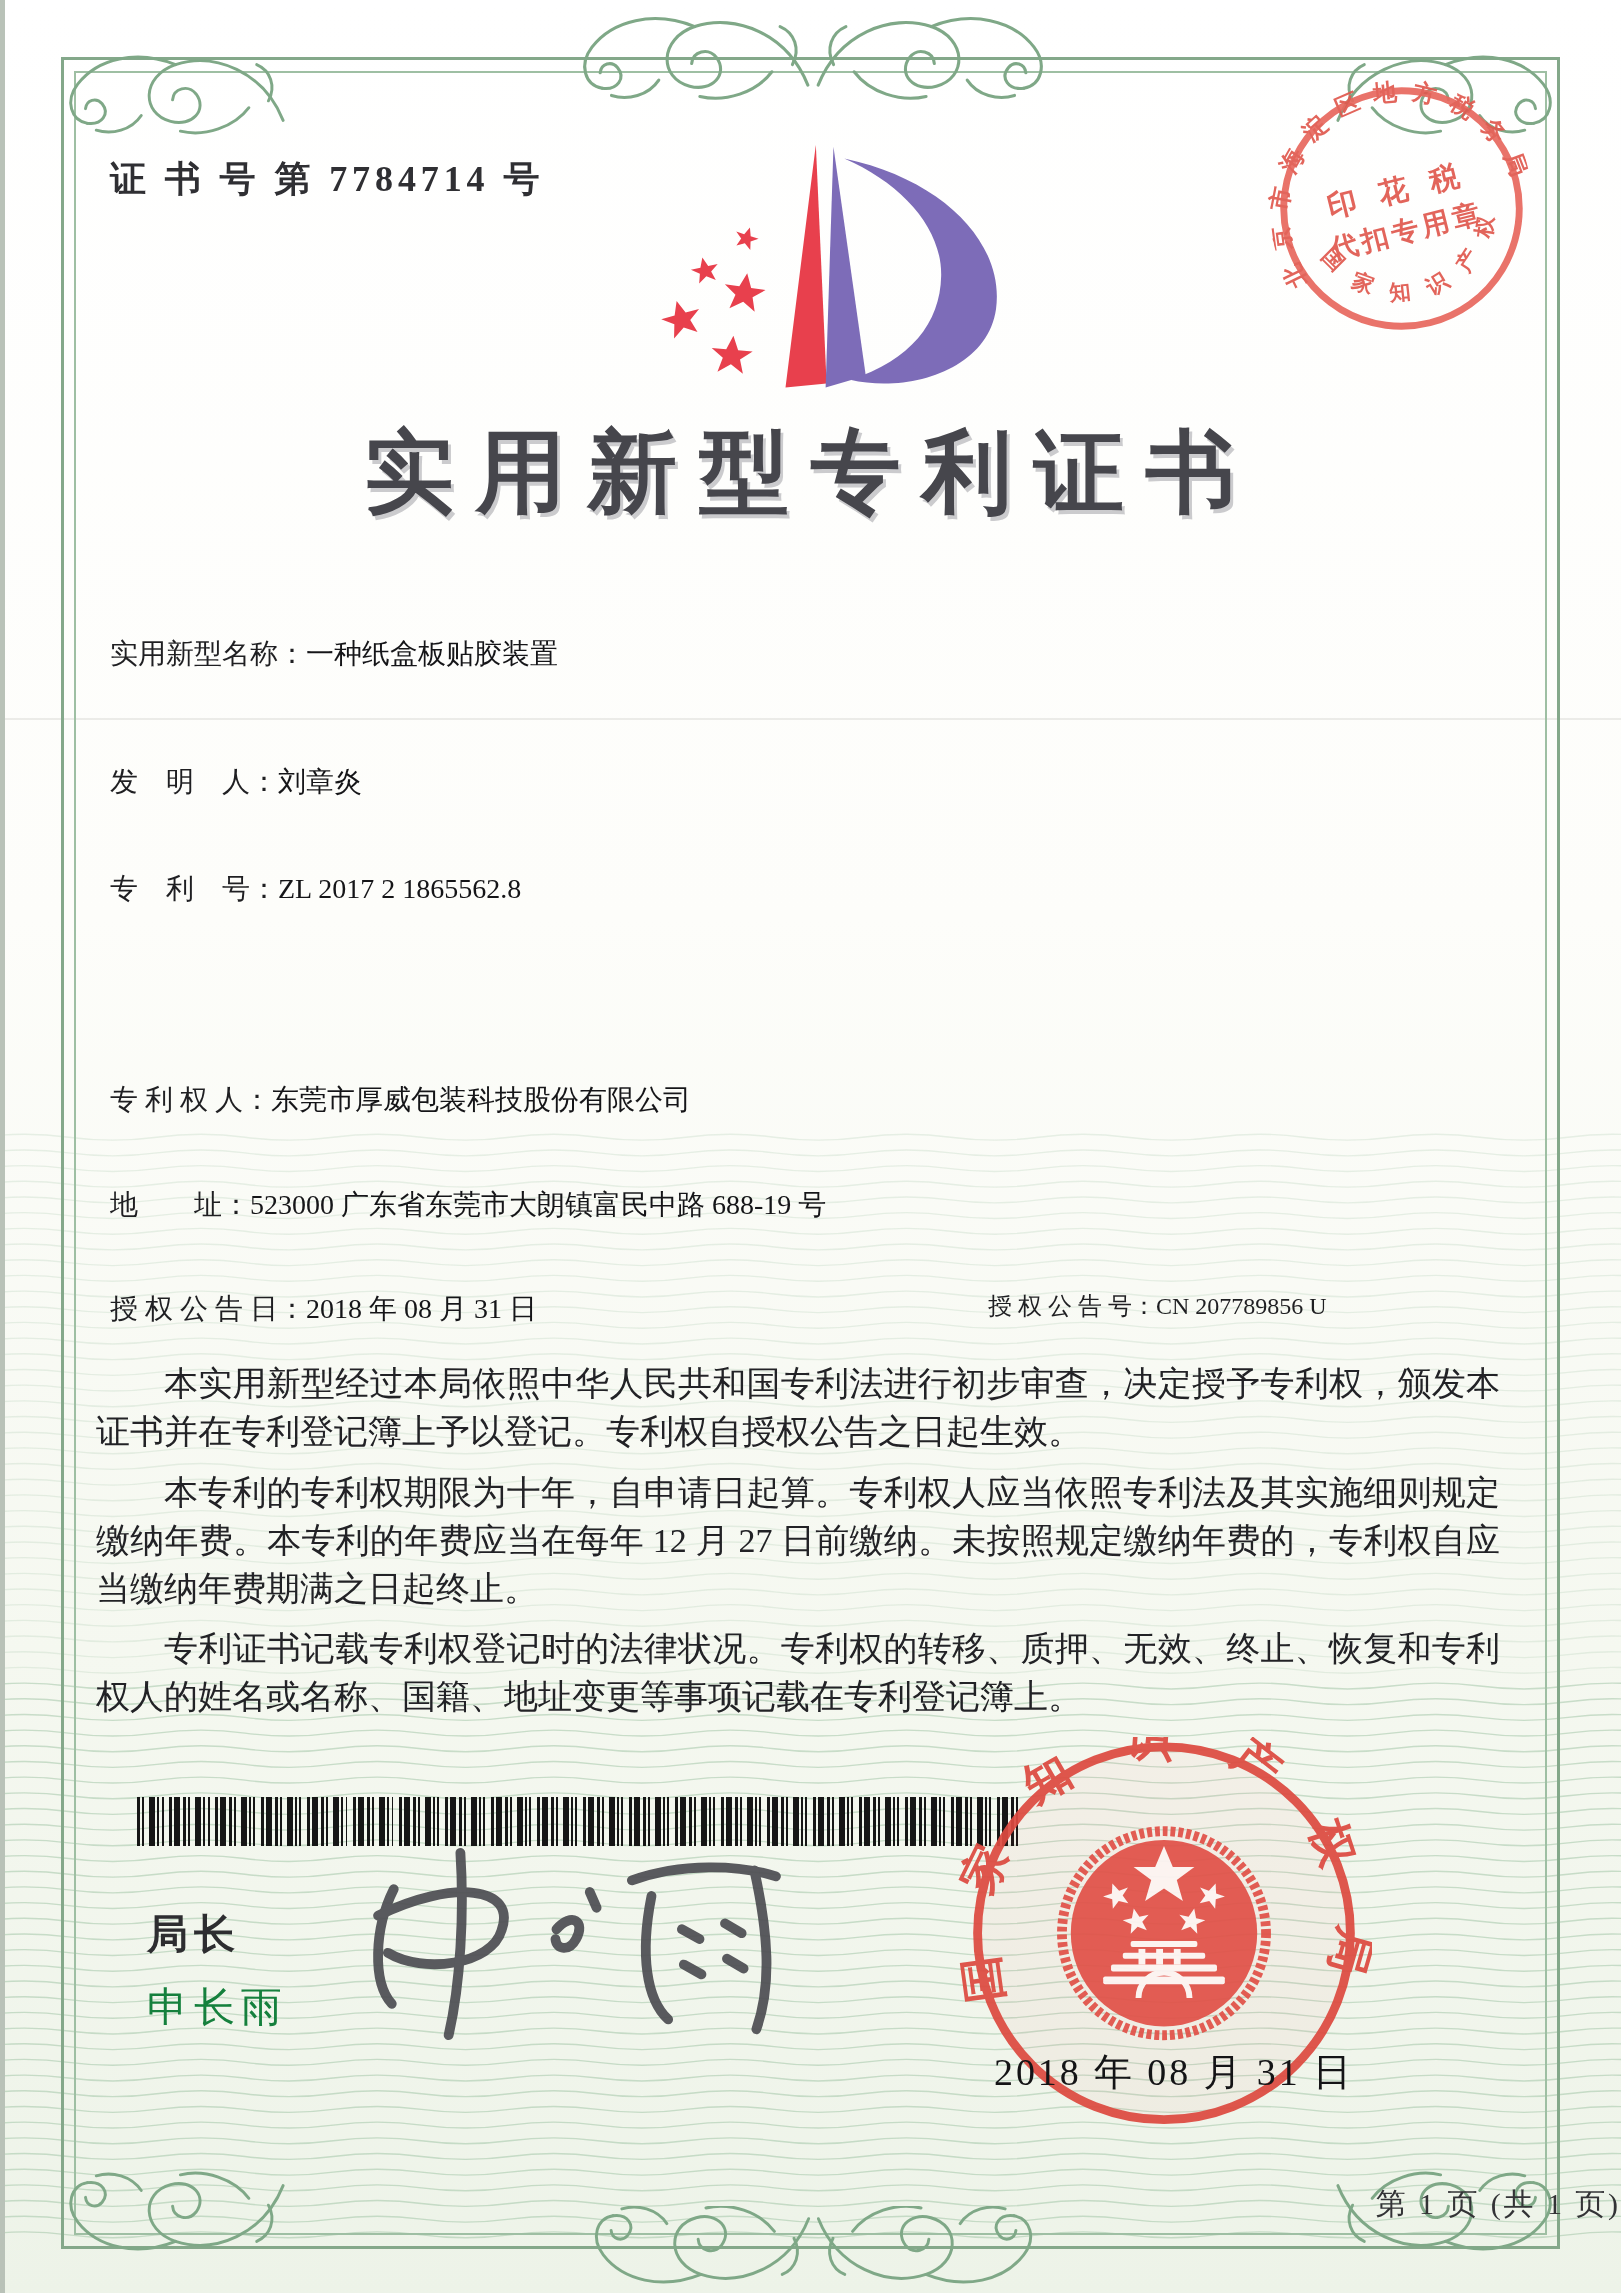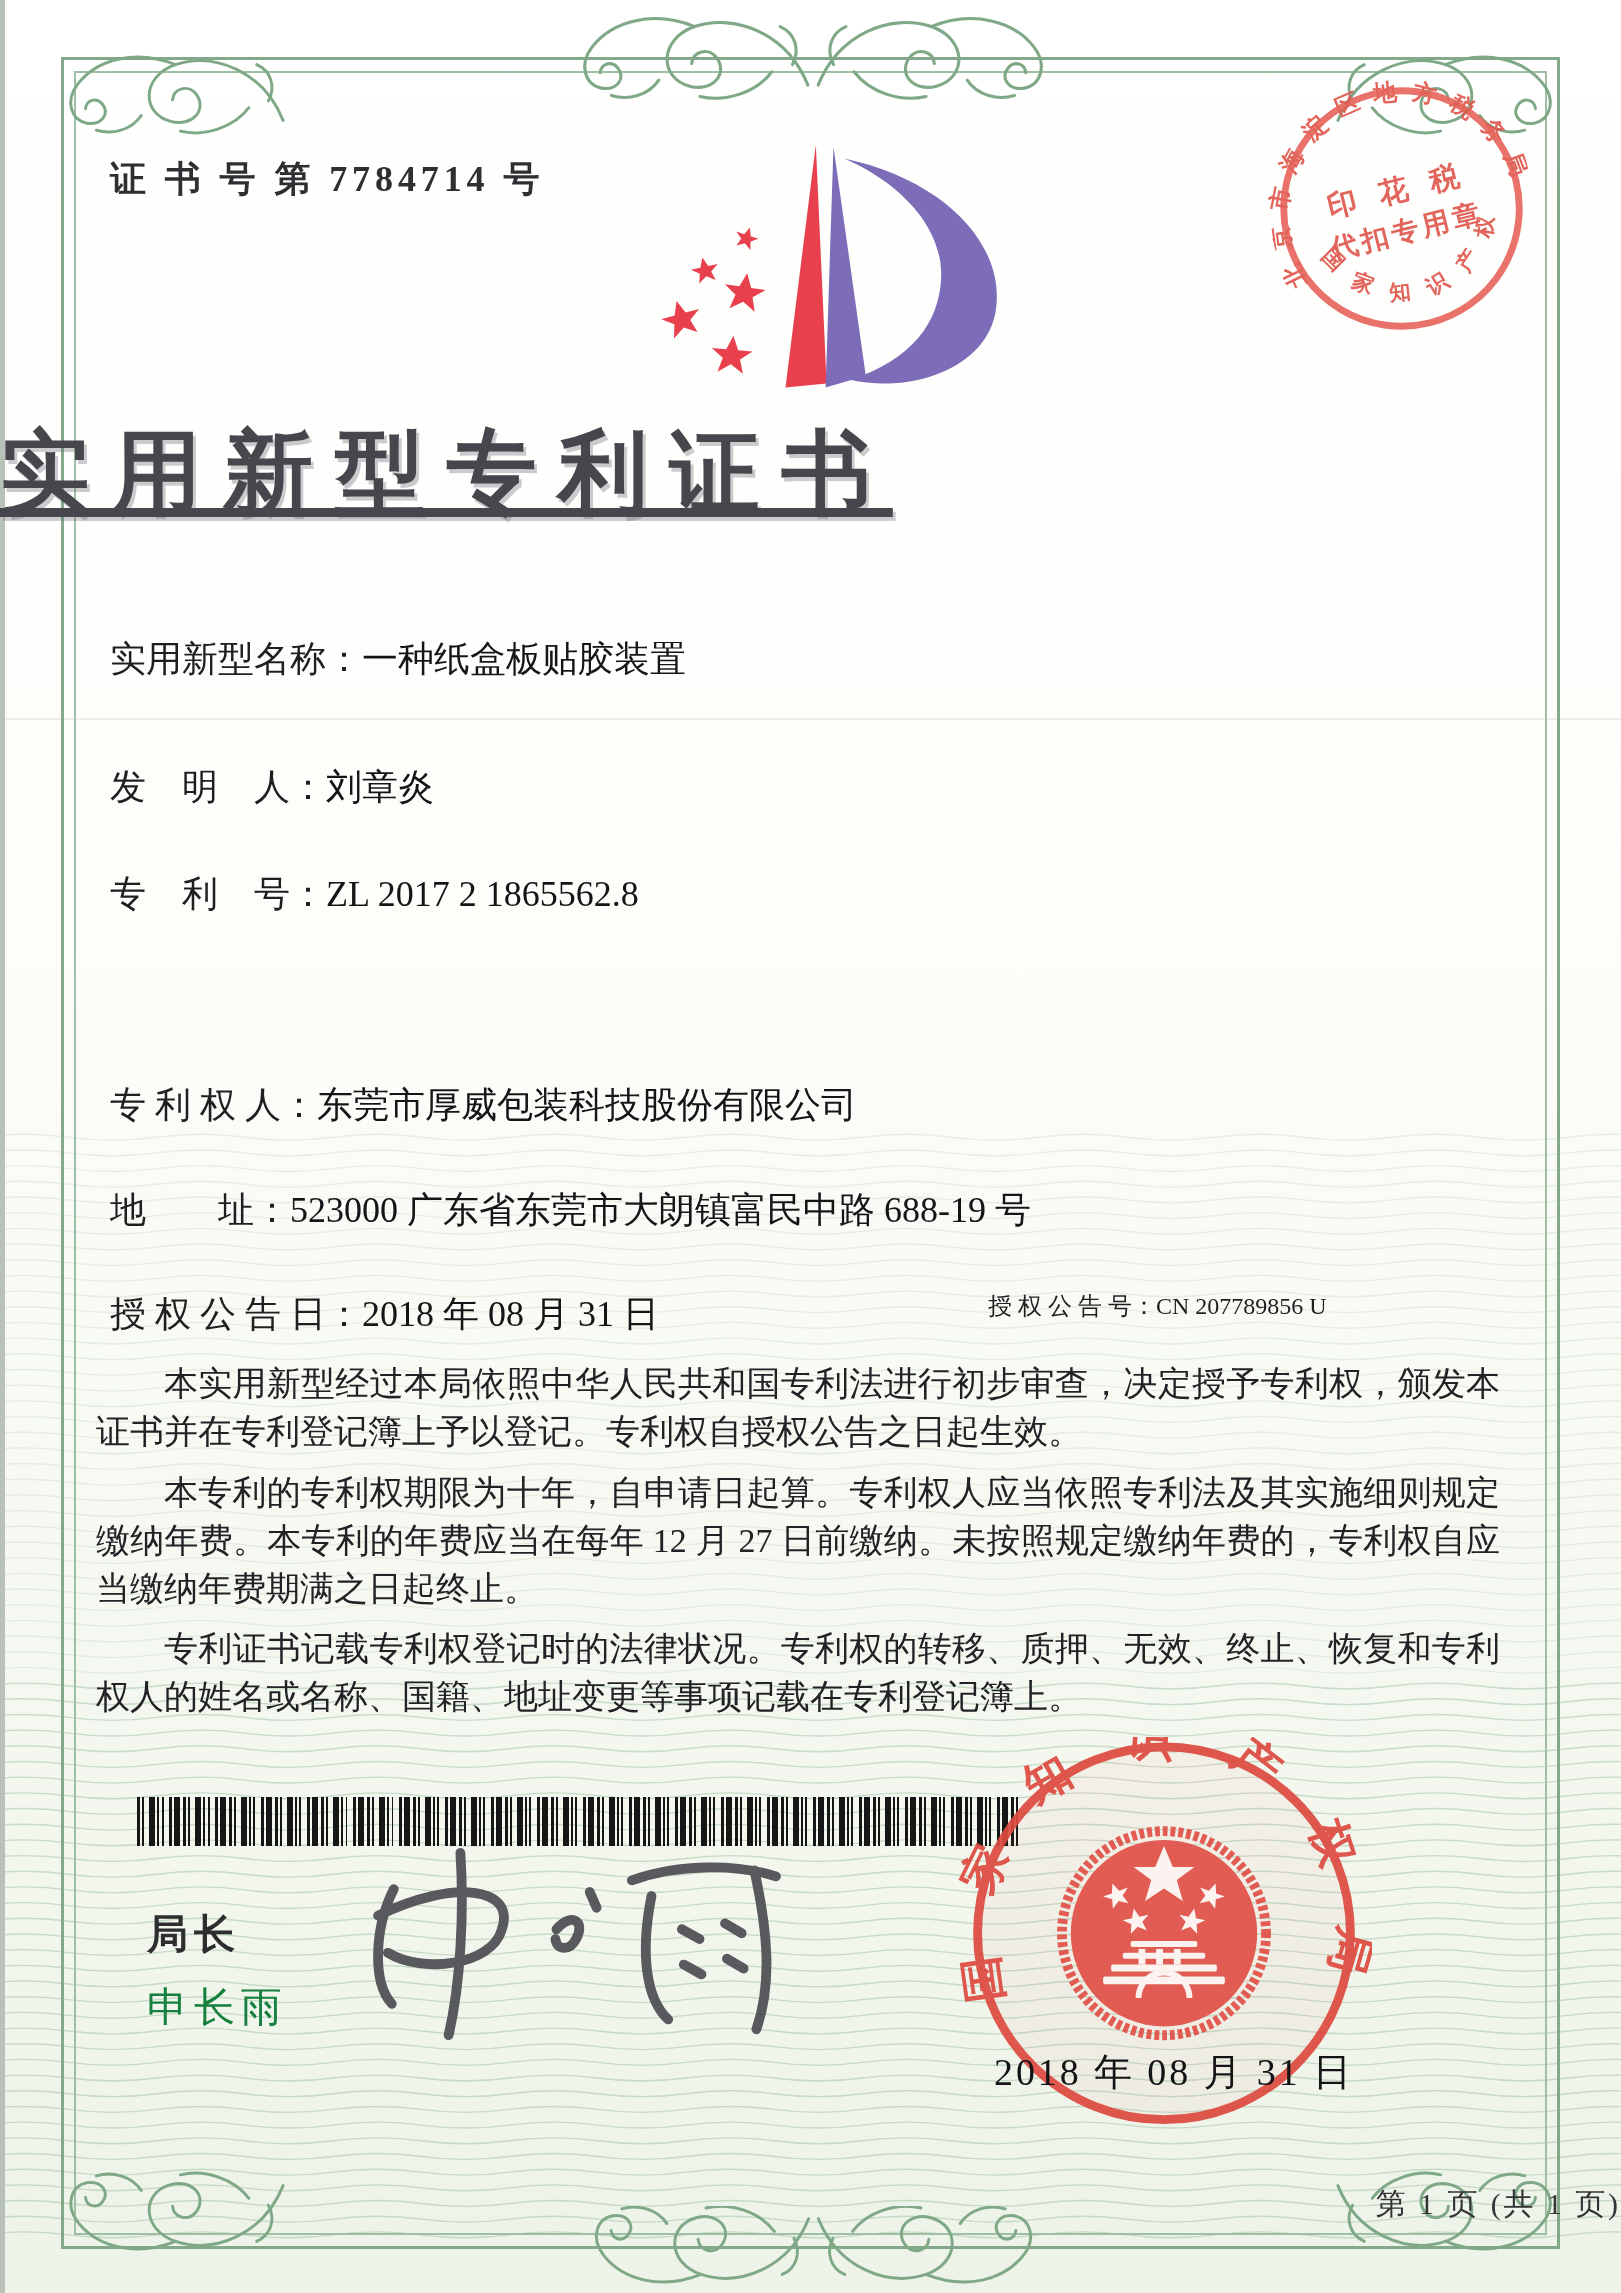--- a/index.html
+++ b/index.html
@@ -13,23 +13,23 @@
   
   .scan-edge-left{position:absolute;left:0;top:0;width:4.9px;height:2294px;background:#b9c2b8;z-index:3;}
   .scan-line{position:absolute;left:0;top:718px;width:1621px;height:2px;background:#d9d9d6;opacity:.5;z-index:1;}
   
   .frame-outer{position:absolute;left:61px;top:57px;right:61px;bottom:45px;border:3.9px solid #84a88a;z-index:1;}
   .frame-inner{position:absolute;left:74px;top:71px;right:74px;bottom:59px;border:2px solid #9ebfa3;z-index:1;}
   .ornament{position:absolute;z-index:2;}
   
   .content{position:absolute;left:0;top:0;width:1621px;height:2294px;z-index:4;}
   .cert-number{position:absolute;left:110px;top:155px;font-size:36px;letter-spacing:4.9px;color:#2f2f33;font-weight:bold;}
-  .page-title{position:absolute;left:0;top:412px;width:1621px;font-size:90px;font-weight:bold;
-    letter-spacing:21.6px;color:#46464c;text-shadow:2.9px 3.9px 0 rgba(110,110,118,.35);text-decoration:underline;}
-  .row{position:absolute;left:110px;font-size:36px;color:#1f1f22;white-space:nowrap;}
+  .page-title{position:absolute;left:0;top:412px;width:1621px;text-align:center;font-size:90px;font-weight:bold;
+    letter-spacing:21.6px;color:#46464c;text-shadow:2.9px 3.9px 0 rgba(110,110,118,.35);}
+  .row{position:absolute;left:110px;font-size:28px;color:#1f1f22;white-space:nowrap;}
   .row .lab{color:#1f1f22;}
   .row .val{color:#151518;}
   .row7r{position:absolute;left:988px;font-size:24px;color:#1f1f22;white-space:nowrap;}
   .paras{position:absolute;left:96px;top:1360px;width:1404px;font-size:34px;line-height:48px;
     color:#222226;text-align:justify;}
   .paras p{margin:0 0 12.7px 0;text-indent:2em;}
   .barcode{position:absolute;left:137px;top:1797px;width:884px;height:49px;
     background:repeating-linear-gradient(90deg,
       #161616 0 2.9px,transparent 2.9px 4.9px,
       #161616 4.9px 6.9px,transparent 6.9px 11.8px,

